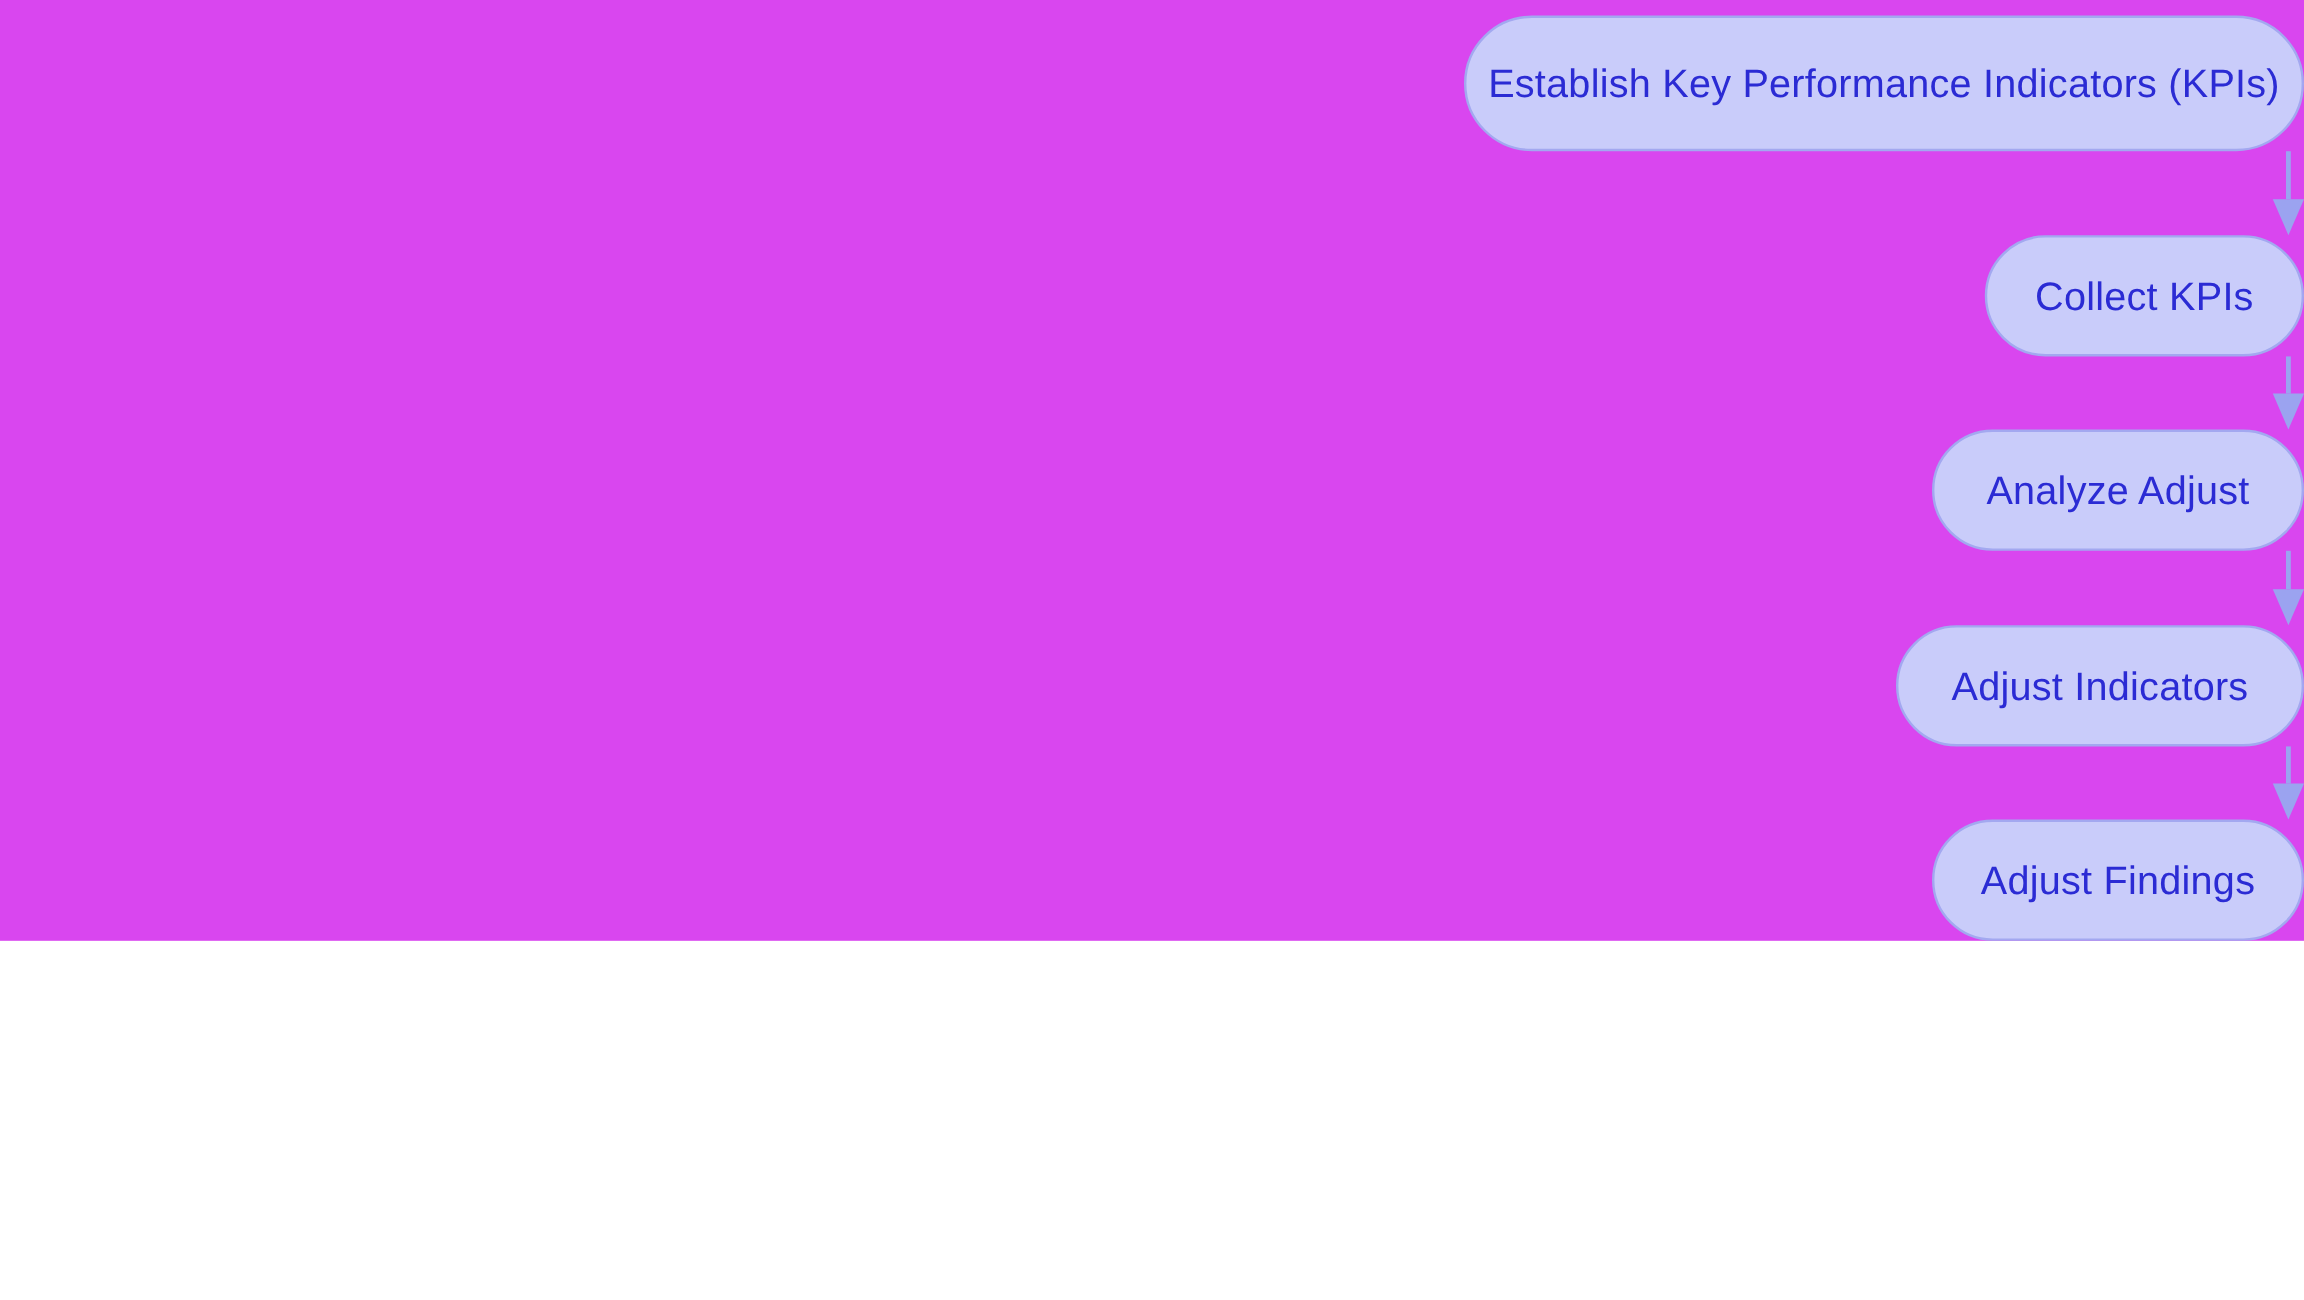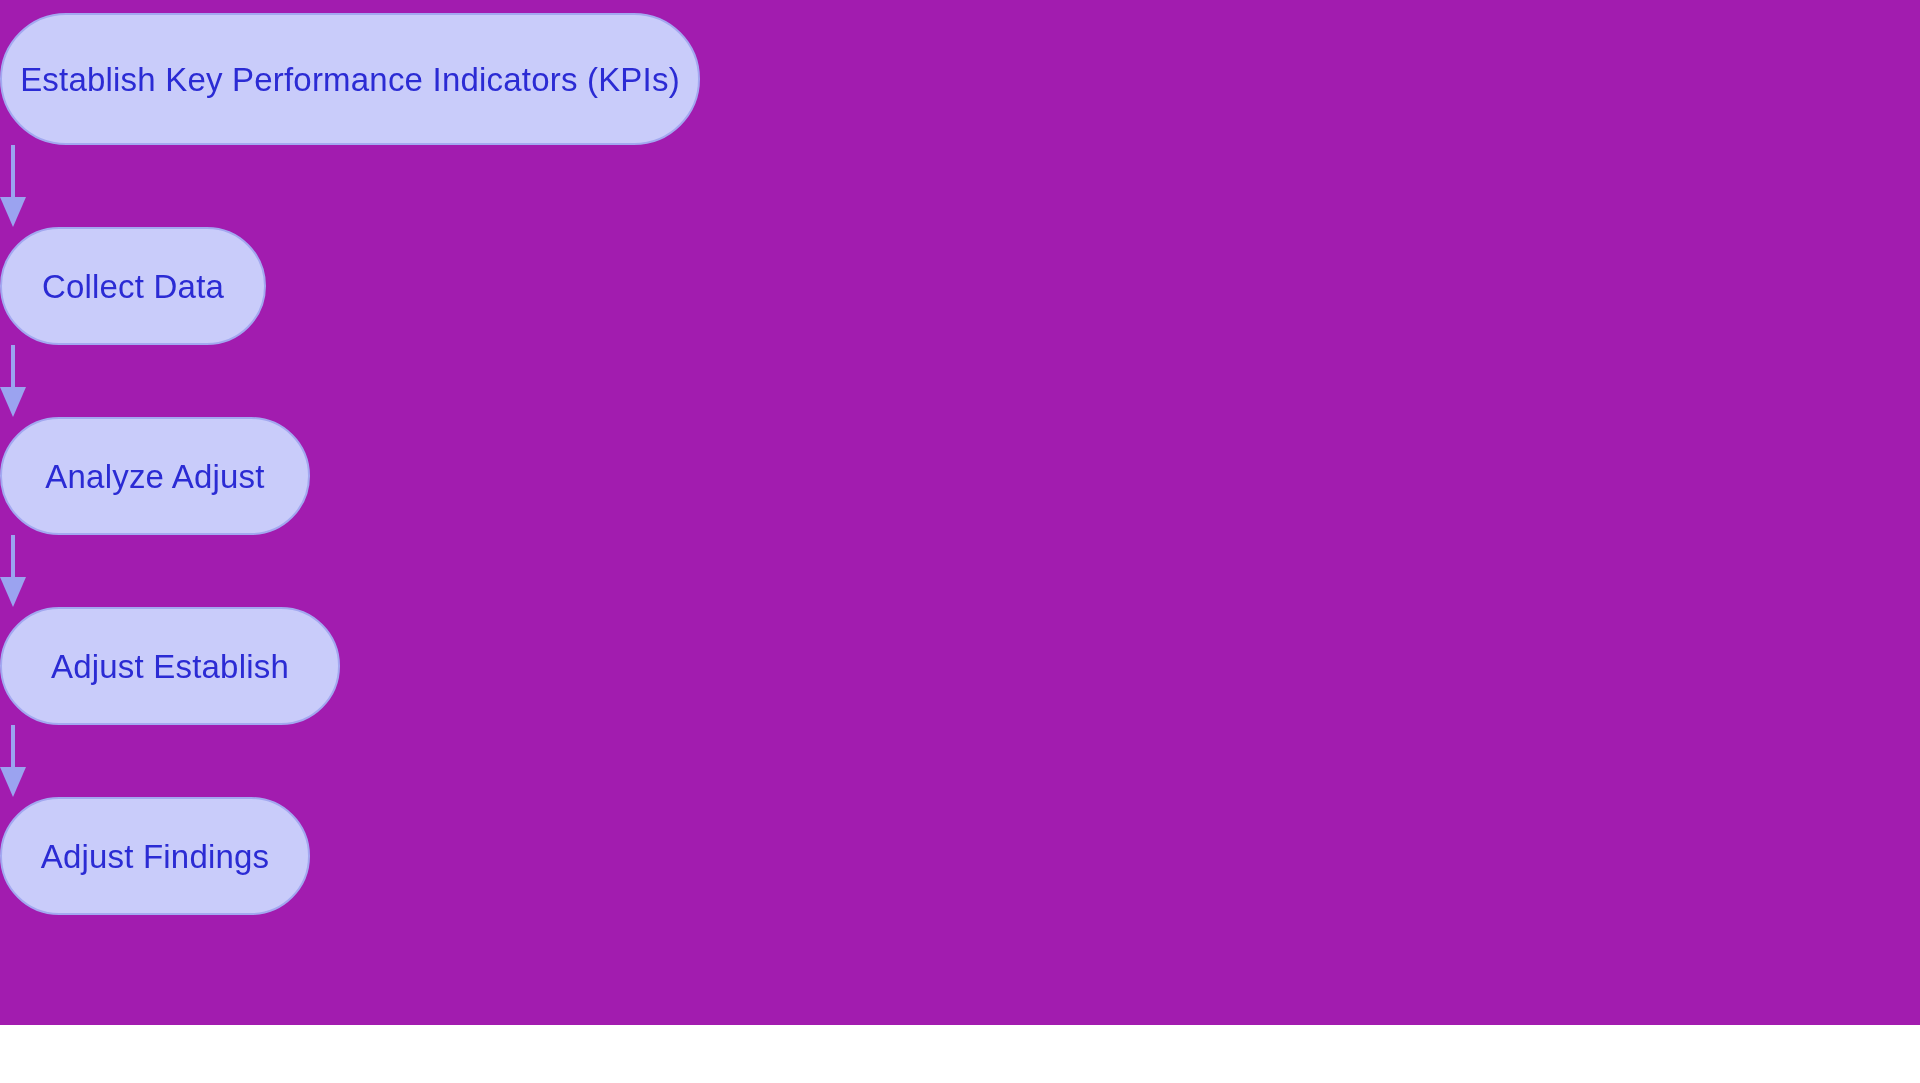--- a/index.html
+++ b/index.html
@@ -10,25 +10,25 @@
   body {
     width: 1920px;
     height: 1083px;
     font-family: "Liberation Sans", "DejaVu Sans", sans-serif;
     overflow: hidden;
   }
 
   #flowchart-canvas {
     position: relative;
     width: 1920px;
-    height: 1025px;
-    background: #a21caf;
+    height: 784px;
+    background: #d946ef;
     display: flex;
     flex-direction: column;
-    align-items: flex-start;
+    align-items: flex-end;
   }
 
   .node {
     position: relative;
     box-sizing: border-box;
     background: #c9ccfa;
     border: 2px solid #a3a8f0;
     border-radius: 9999px;
     display: flex;
     align-items: center;
@@ -94,39 +94,39 @@
   <div class="node node-kpi">
     <span class="node-label">Establish Key Performance Indicators (KPIs)</span>
   </div>
 
   <div class="connector gap-1">
     <div class="connector-line"></div>
     <div class="connector-head"></div>
   </div>
 
   <div class="node node-collect">
-    <span class="node-label">Collect Data</span>
+    <span class="node-label">Collect KPIs</span>
   </div>
 
   <div class="connector gap-2">
     <div class="connector-line"></div>
     <div class="connector-head"></div>
   </div>
 
   <div class="node node-analyze">
     <span class="node-label">Analyze Adjust</span>
   </div>
 
   <div class="connector gap-3">
     <div class="connector-line"></div>
     <div class="connector-head"></div>
   </div>
 
   <div class="node node-adjust">
-    <span class="node-label">Adjust Establish</span>
+    <span class="node-label">Adjust Indicators</span>
   </div>
 
   <div class="connector gap-4">
     <div class="connector-line"></div>
     <div class="connector-head"></div>
   </div>
 
   <div class="node node-report">
     <span class="node-label">Adjust Findings</span>
   </div>

